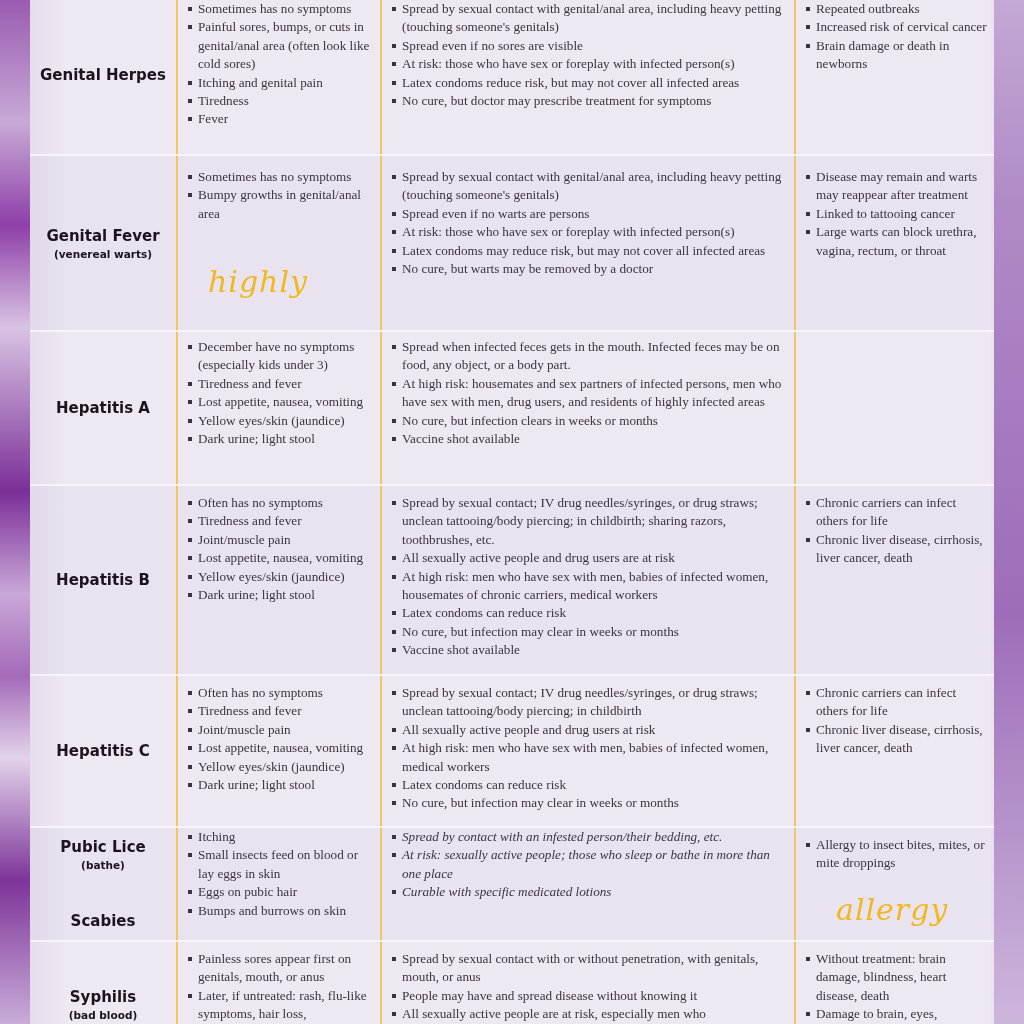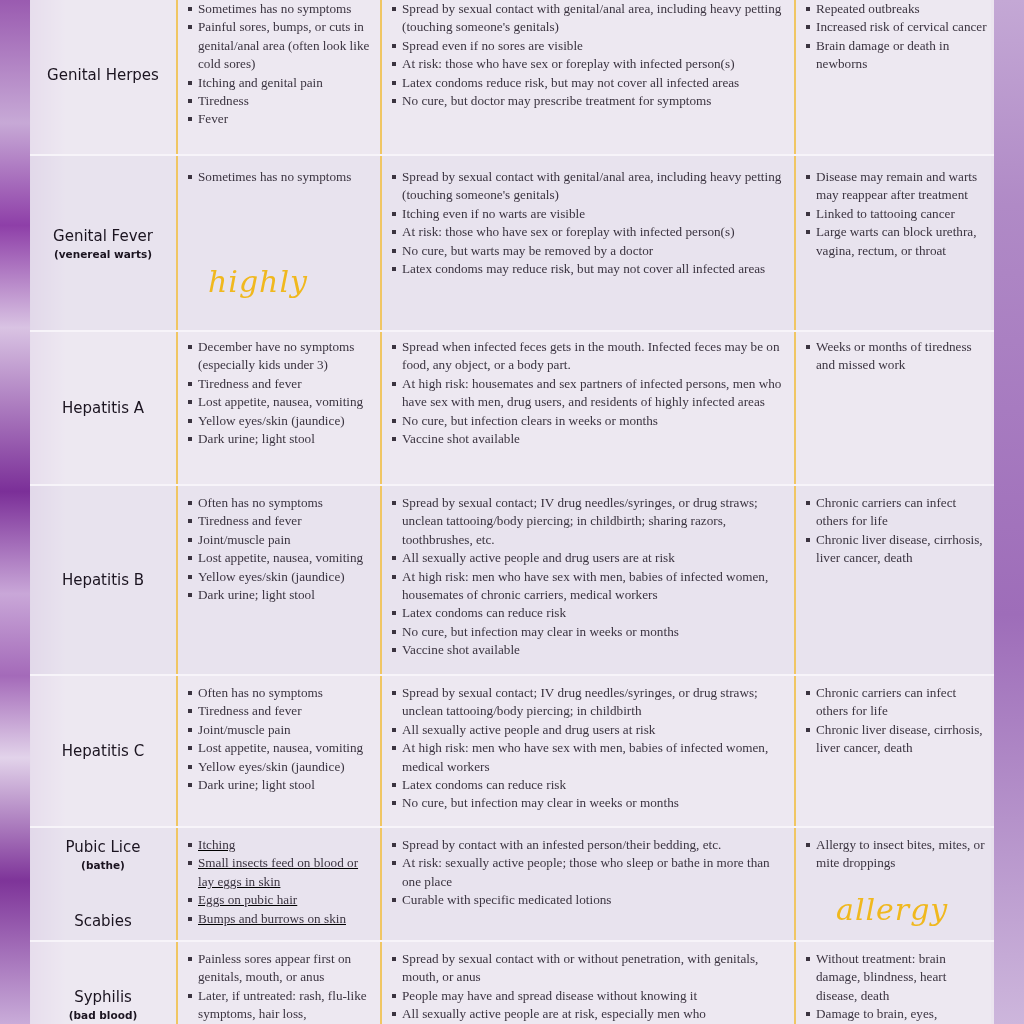--- a/index.html
+++ b/index.html
@@ -29,21 +29,21 @@
     display:flex;
     border-bottom:2px solid #f7f4f9;
   }
   .row:nth-child(odd) { background:rgba(236,231,241,0.7); }
   .row:nth-child(even) { background:rgba(229,224,236,0.7); }
   .cell-name {
     width:146px; display:flex; flex-direction:column; align-items:center; justify-content:center;
     text-align:center;
   }
   .disease-name {
-    font-family:"DejaVu Sans", sans-serif; font-weight:normal; font-size:15px; color:#1b1420; line-height:22px;
+    font-family:"DejaVu Sans", sans-serif; font-weight:bold; font-size:15px; color:#1b1420; line-height:22px;
   }
   .disease-sub {
     font-family:"DejaVu Sans", sans-serif; font-weight:bold; font-size:10.5px; color:#1b1420; line-height:14px;
   }
   .gap { height:38px; }
   .cell-sym {
     width:206px; border-left:2px solid #f0c663; border-right:2px solid #f0c663;
     box-sizing:border-box; padding:0 6px 0 10px; position:relative;
   }
   .cell-spread { width:414px; padding:0 6px 0 10px; box-sizing:border-box; border-right:2px solid #f0c663; }
@@ -99,30 +99,31 @@
       </div>
     </div>
     <div class="row" style="top: 156px; height: 174px;">
       <div class="cell-name">
         <div class="disease-name">Genital Fever</div>
         <div class="disease-sub">(venereal warts)</div>
       </div>
       <div class="cell-sym" style="padding-top: 12px;">
         <ul>
           <li>Sometimes has no symptoms</li>
+          <li>Bumpy growths in genital/anal area</li>
         </ul>
         <div class="script-word" style="left: 30px; top: 108px;">highly</div>
       </div>
       <div class="cell-spread" style="padding-top: 12px;">
         <ul>
           <li>Spread by sexual contact with genital/anal area, including heavy petting (touching someone's genitals)</li>
-          <li>Itching even if no warts are visible</li>
+          <li>Spread even if no warts are persons</li>
           <li>At risk: those who have sex or foreplay with infected person(s)</li>
+          <li>Latex condoms may reduce risk, but may not cover all infected areas</li>
           <li>No cure, but warts may be removed by a doctor</li>
-          <li>Latex condoms may reduce risk, but may not cover all infected areas</li>
         </ul>
       </div>
       <div class="cell-comp" style="padding-top: 12px; position: relative;">
         <ul>
           <li>Disease may remain and warts may reappear after treatment</li>
           <li>Linked to tattooing cancer</li>
           <li>Large warts can block urethra, vagina, rectum, or throat</li>
         </ul>
       </div>
     </div>
@@ -138,25 +139,20 @@
           <li>Yellow eyes/skin (jaundice)</li>
           <li>Dark urine; light stool</li>
         </ul>
       </div>
       <div class="cell-spread" style="padding-top: 6px;">
         <ul>
           <li>Spread when infected feces gets in the mouth. Infected feces may be on food, any object, or a body part.</li>
           <li>At high risk: housemates and sex partners of infected persons, men who have sex with men, drug users, and residents of highly infected areas</li>
           <li>No cure, but infection clears in weeks or months</li>
           <li>Vaccine shot available</li>
-        </ul>
-      </div>
-      <div class="cell-comp" style="padding-top: 6px; position: relative;">
-        <ul>
-          <li>Weeks or months of tiredness and missed work</li>
         </ul>
       </div>
     </div>
     <div class="row" style="top: 486px; height: 188px;">
       <div class="cell-name">
         <div class="disease-name">Hepatitis B</div>
       </div>
       <div class="cell-sym" style="padding-top: 8px;">
         <ul>
           <li>Often has no symptoms</li>
@@ -214,29 +210,29 @@
         </ul>
       </div>
     </div>
     <div class="row" style="top: 828px; height: 112px;">
       <div class="cell-name">
         <div class="disease-name">Pubic Lice</div>
         <div class="disease-sub">(bathe)</div>
         <div class="gap"></div>
         <div class="disease-name">Scabies</div>
       </div>
-      <div class="cell-sym" style="padding-top: 8px; text-decoration: underline;">
+      <div class="cell-sym" style="padding-top: 0;">
         <ul>
           <li>Itching</li>
           <li>Small insects feed on blood or lay eggs in skin</li>
           <li>Eggs on pubic hair</li>
           <li>Bumps and burrows on skin</li>
         </ul>
       </div>
-      <div class="cell-spread" style="padding-top: 8px;">
+      <div class="cell-spread" style=" font-style: italic;">
         <ul>
           <li>Spread by contact with an infested person/their bedding, etc.</li>
           <li>At risk: sexually active people; those who sleep or bathe in more than one place</li>
           <li>Curable with specific medicated lotions</li>
         </ul>
       </div>
       <div class="cell-comp" style="padding-top: 8px; position: relative;">
         <ul>
           <li>Allergy to insect bites, mites, or mite droppings</li>
         </ul>

